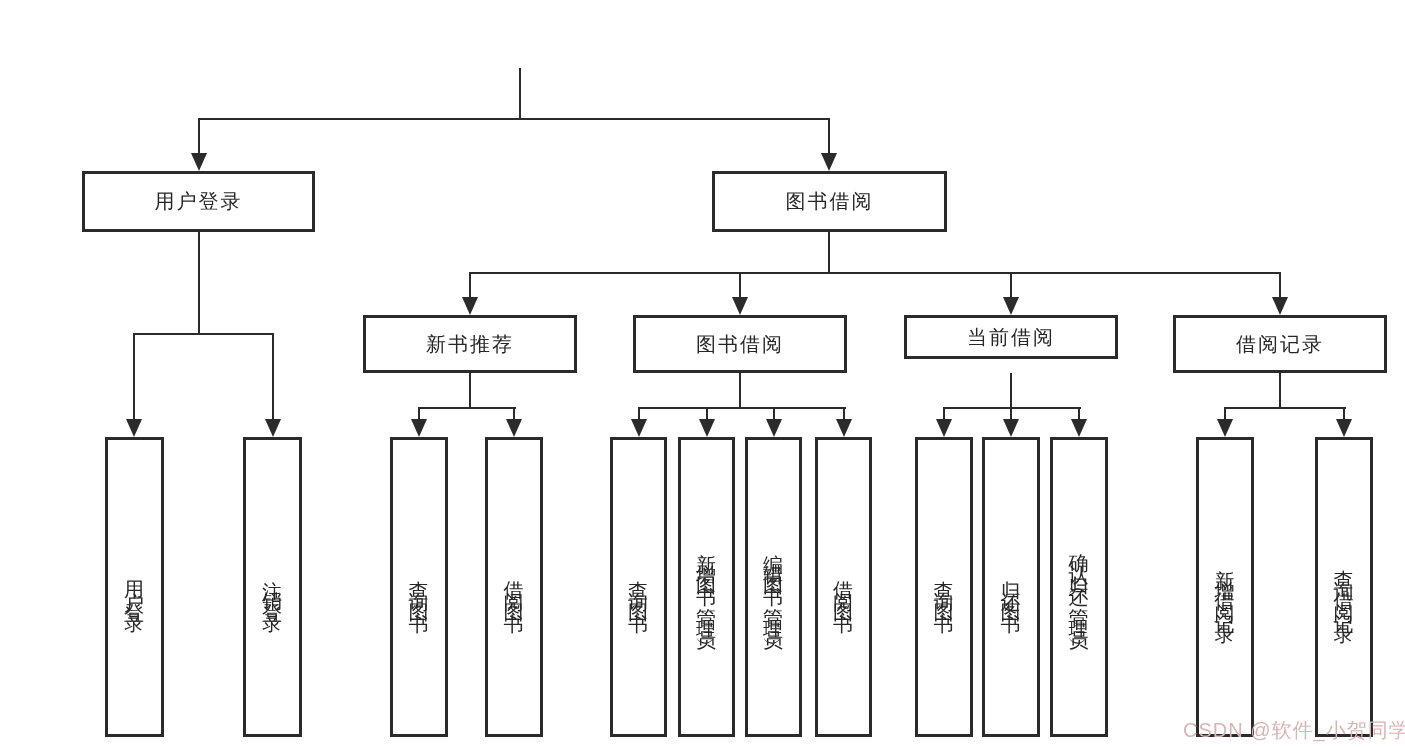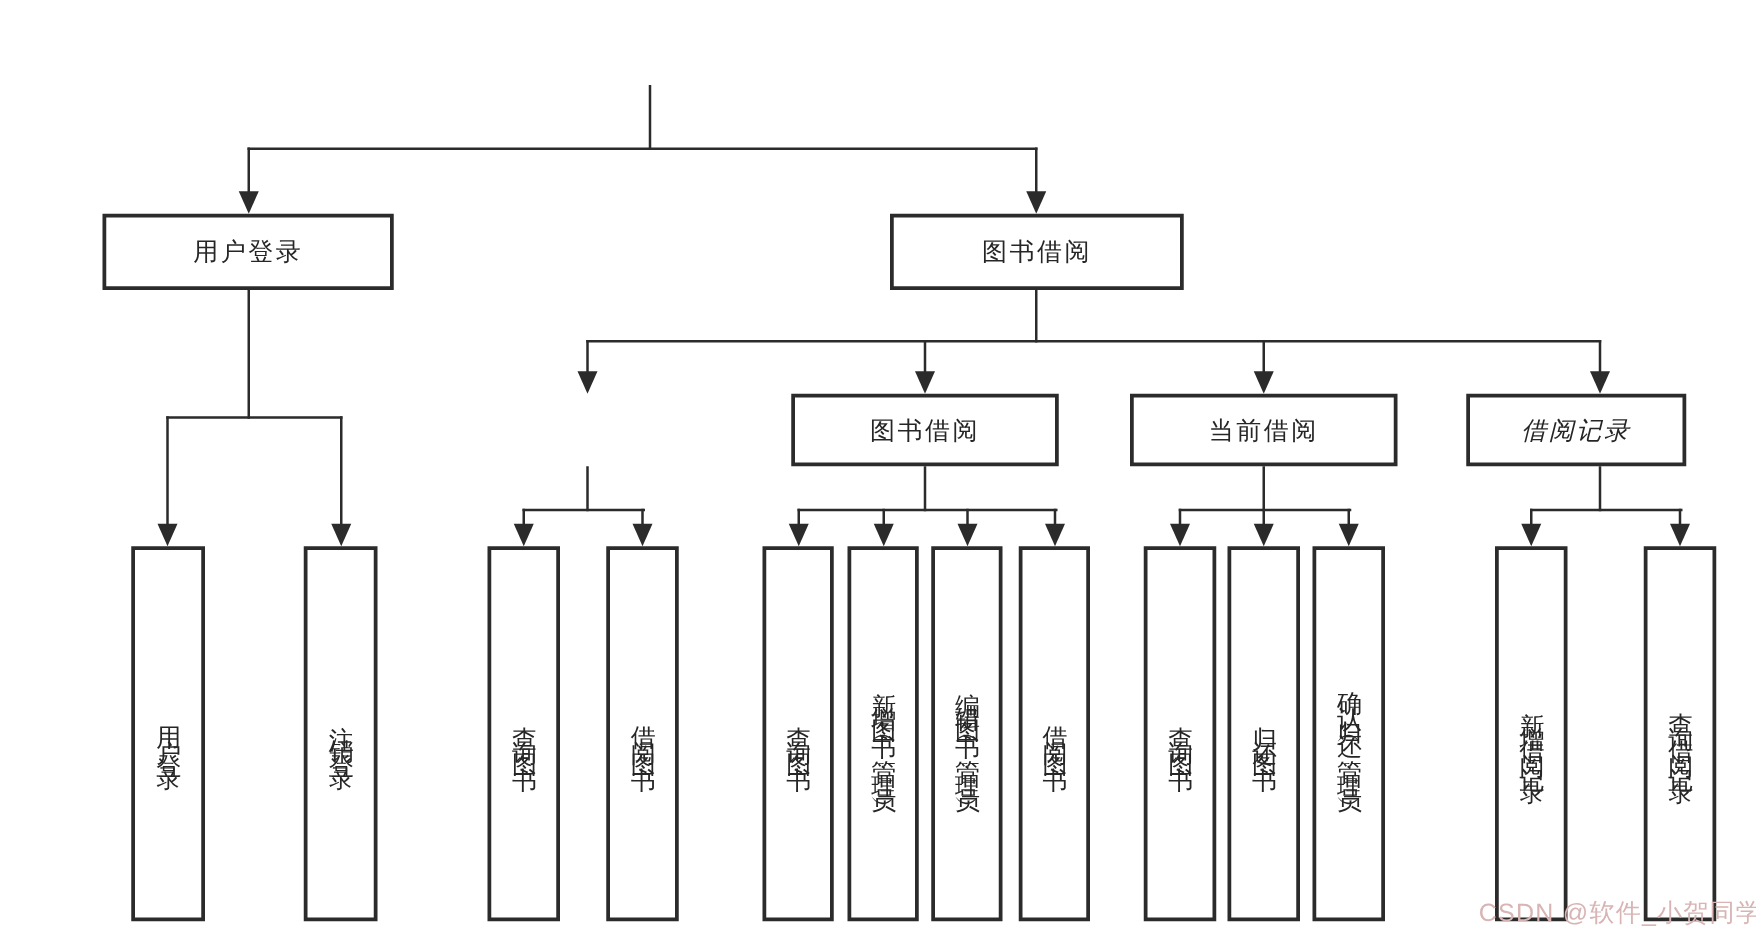--- a/index.html
+++ b/index.html
@@ -71,27 +71,30 @@
   <div class="hline" style="left:469px;top:272px;width:812px;"></div>
   <div class="vline" style="left:469px;top:272px;height:30px;"></div>
   <div class="vline" style="left:739px;top:272px;height:30px;"></div>
   <div class="vline" style="left:1010px;top:272px;height:30px;"></div>
   <div class="vline" style="left:1279px;top:272px;height:30px;"></div>
   <div class="arrow" style="left:462px;top:297px;"></div>
   <div class="arrow" style="left:732px;top:297px;"></div>
   <div class="arrow" style="left:1003px;top:297px;"></div>
   <div class="arrow" style="left:1272px;top:297px;"></div>
 
+  <div class="box" style="left:363px;top:315px;width:214px;height:58px;">
+    <span>新书推荐</span>
+  </div>
   <div class="box" style="left:633px;top:315px;width:214px;height:58px;">
     <span>图书借阅</span>
   </div>
-  <div class="box" style="left:904px;top:315px;width:214px;height:58px;text-align:center;">
+  <div class="box" style="left:904px;top:315px;width:214px;height:44px;text-align:center;">
     <span>当前借阅</span>
   </div>
-  <div class="box" style="left:1173px;top:315px;width:176px;height:58px;font-style:italic;">
+  <div class="box" style="left:1173px;top:315px;width:214px;height:58px;">
     <span>借阅记录</span>
   </div>
 
   <div class="vline" style="left:469px;top:373px;height:36px;"></div>
   <div class="hline" style="left:418px;top:407px;width:98px;"></div>
   <div class="vline" style="left:418px;top:407px;height:16px;"></div>
   <div class="vline" style="left:513px;top:407px;height:16px;"></div>
   <div class="arrow" style="left:411px;top:419px;"></div>
   <div class="arrow" style="left:506px;top:419px;"></div>
 

